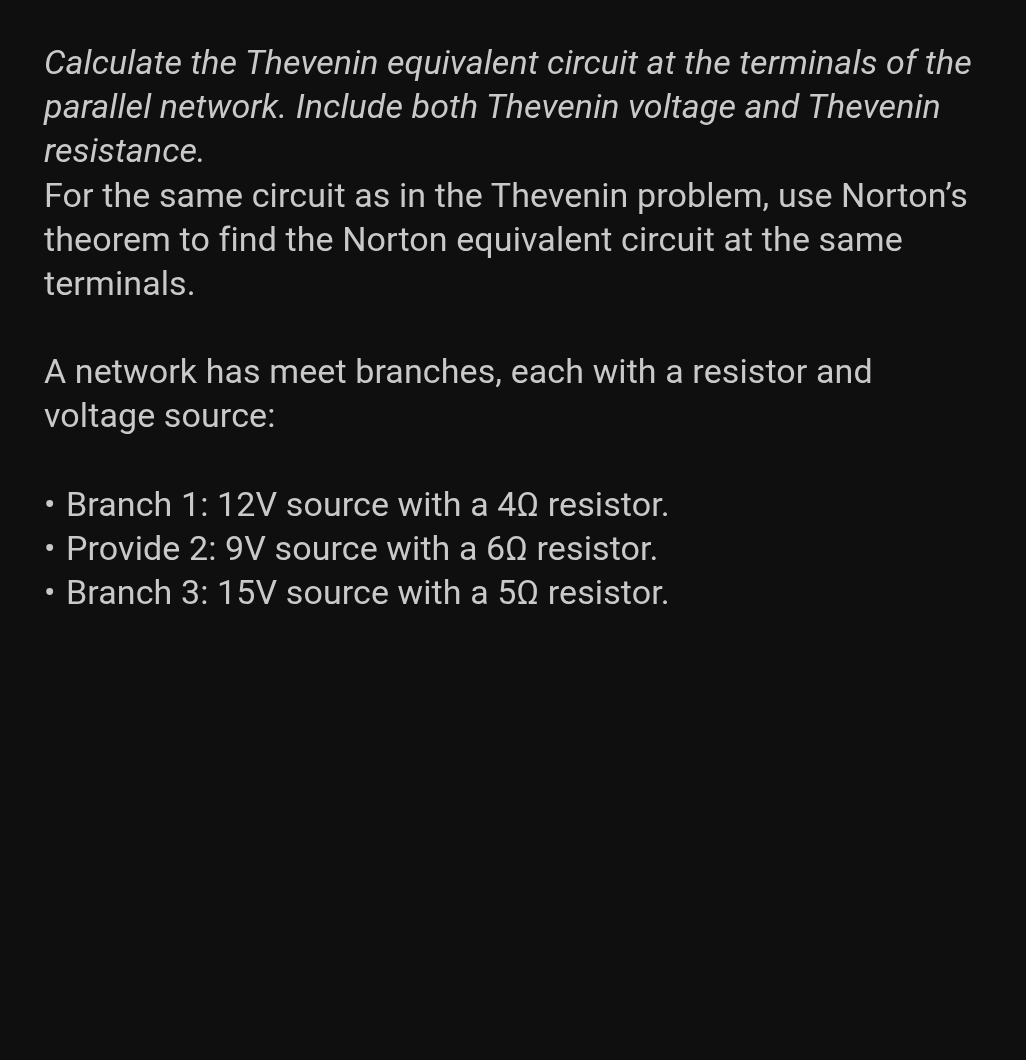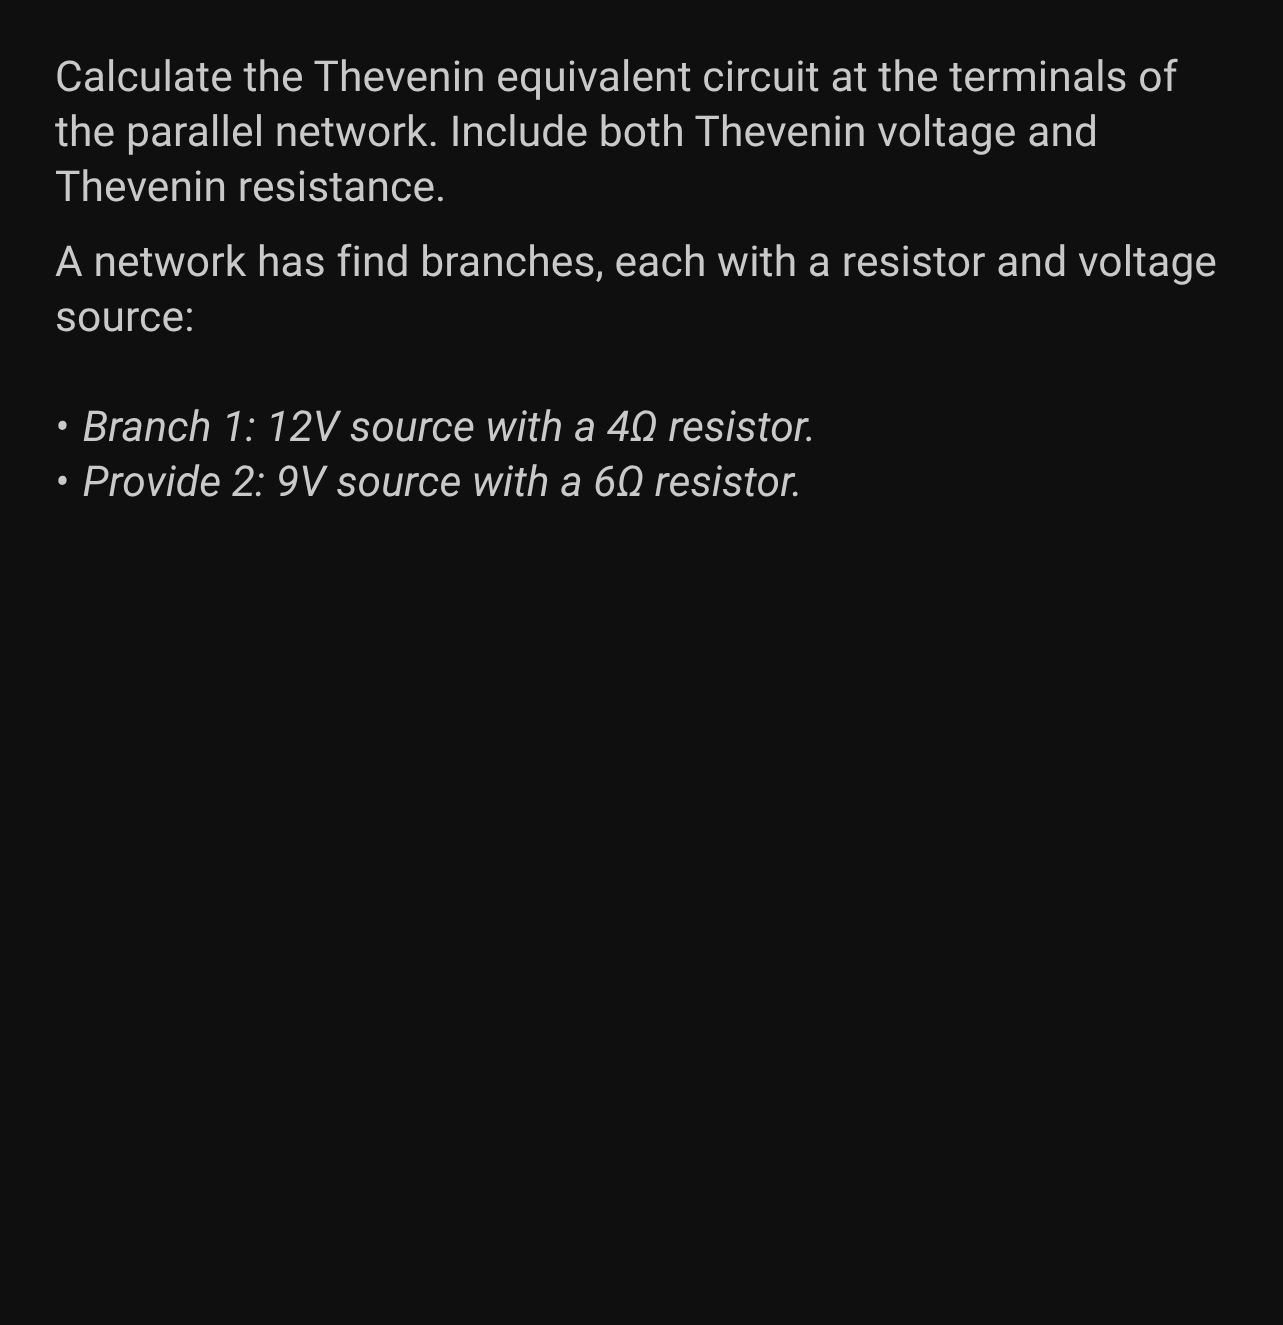--- a/index.html
+++ b/index.html
@@ -19,47 +19,51 @@
     height: 100%;
     font-size: 34px;
     line-height: 1.3;
     font-weight: 400;
     letter-spacing: 0.1px;
   }
   .para {
     margin: 0 0 44px 0;
   }
   .para.no-gap {
-    margin-bottom: 15px;
+    margin-bottom: 0;
+    font-style: italic;
   }
   .bullets {
     margin: 0 0 88px 0;
   }
   .bullet-line {
     display: block;
-    font-style: italic;
   }
   .bullet-glyph {
     display: inline-block;
     width: 22px;
   }
 </style>
 </head>
 <body>
 
 <div class="page">
 
   <p class="para no-gap">Calculate the Thevenin equivalent circuit at the terminals of the parallel network. Include both Thevenin voltage and Thevenin resistance.</p>
+  <p class="para">For the same circuit as in the Thevenin problem, use Norton’s theorem to find the Norton equivalent circuit at the same terminals.</p>
 
-  <p class="para">A network has find branches, each with a resistor and voltage source:</p>
+  <p class="para">A network has meet branches, each with a resistor and voltage source:</p>
 
   <div class="bullets">
     <span class="bullet-line">
       <span class="bullet-glyph">•</span><span>Branch 1: 12V source with a 4Ω resistor.</span>
     </span>
     <span class="bullet-line">
       <span class="bullet-glyph">•</span><span>Provide 2: 9V source with a 6Ω resistor.</span>
     </span>
+    <span class="bullet-line">
+      <span class="bullet-glyph">•</span><span>Branch 3: 15V source with a 5Ω resistor.</span>
+    </span>
   </div>
 
 
 
 </div>
 
 </body></html>

